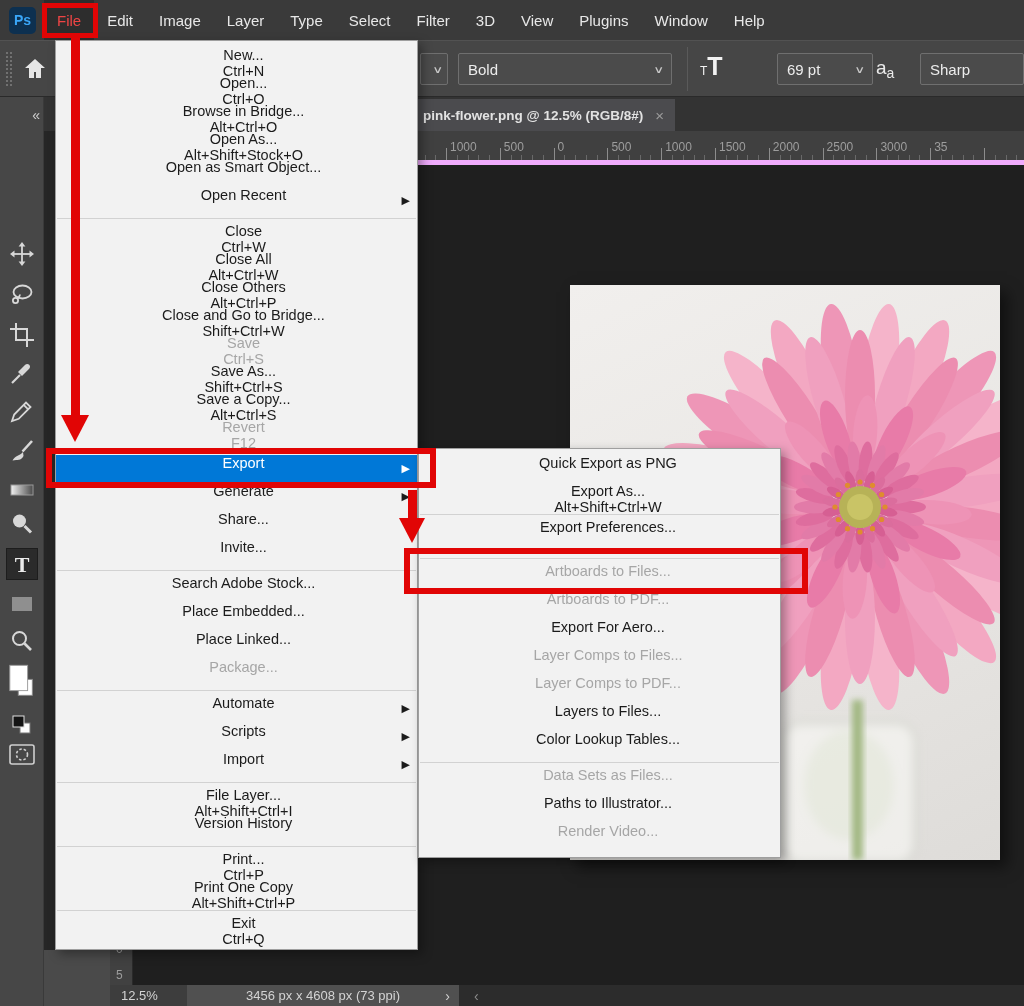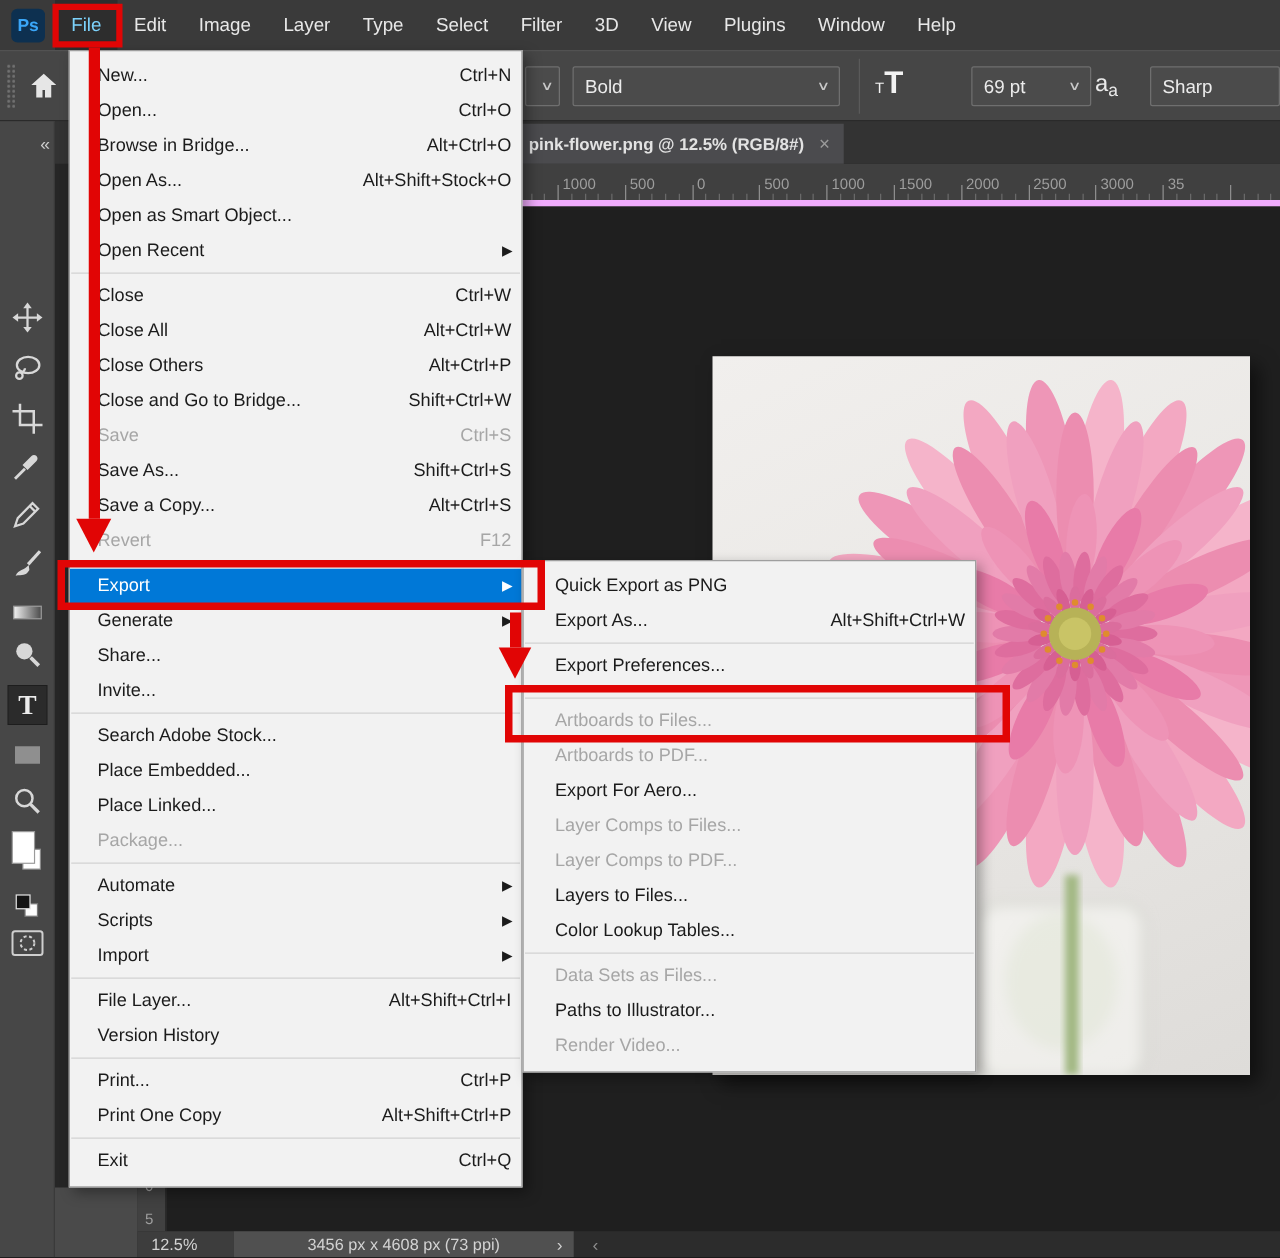--- a/index.html
+++ b/index.html
@@ -4,21 +4,21 @@
 <style>
   html,body{margin:0;padding:0;background:#111;}
   .screen{position:relative;width:1024px;height:1006px;background:#262626;overflow:hidden;
           font-family:"Liberation Sans",sans-serif;-webkit-font-smoothing:antialiased;}
   
   .menubar{position:absolute;top:0;left:0;width:1024px;height:40px;background:#3a3a3a;display:flex;align-items:center;z-index:8;}
   .pslogo{width:27px;height:27px;margin-left:9px;border-radius:5px;background:#0d3050;color:#3aa6f8;
           font-size:14px;font-weight:bold;display:flex;align-items:center;justify-content:center;}
   .mbitems{display:flex;height:100%;margin-left:8px;}
   .mbitem{padding:0 13px;display:flex;align-items:center;color:#e8e8e8;font-size:15px;cursor:default;}
-  .mbitem:first-child{background:#2d2d2d;color:#7dd3fc;}
+  .mbitem:first-child{background:#2d2d2d;color:#ef4444;}
   
   .optionsbar{position:absolute;top:40px;left:0;width:1024px;height:57px;background:#464646;
               border-top:1px solid #525252;border-bottom:1px solid #2a2a2a;box-sizing:border-box;z-index:2;}
   .grip{position:absolute;left:5px;top:10px;width:7px;height:36px;
         background-image:radial-gradient(#717171 1px,transparent 1.3px);background-size:4px 4px;}
   .homeicon{position:absolute;left:23px;top:17px;}
   .obfield{position:absolute;top:12px;height:32px;background:#4b4b4b;border:1px solid #6f6f6f;border-radius:2px;
            color:#ececec;font-size:15px;display:flex;align-items:center;padding:0 9px;box-sizing:border-box;}
   .obfield .chev{margin-left:auto;color:#c9c9c9;font-size:10px;transform:scaleX(1.5);}
   #f-family{left:420px;width:28px;padding:0 6px;}
@@ -64,21 +64,21 @@
              font-size:13px;color:#d3d3d3;}
   .sb1{width:77px;background:#3d3d3d;display:flex;align-items:center;padding-left:11px;box-sizing:border-box;}
   .sb2{width:272px;background:#505050;display:flex;align-items:center;justify-content:center;position:relative;}
   .sb2 .expand{position:absolute;right:9px;color:#d0d0d0;font-size:14px;}
   .sb3{flex:1;background:#2c2c2c;display:flex;align-items:center;color:#8d8d8d;padding-left:15px;font-size:14px;}
   
   .menu{position:absolute;background:#f2f2f2;border:1px solid #9f9f9f;box-sizing:border-box;padding:6px 0;
         box-shadow:4px 4px 10px rgba(0,0,0,.35);font-size:14.5px;color:#1b1b1b;}
   .filemenu{left:55px;top:40px;width:363px;z-index:10;}
   .exportmenu{left:418px;top:448px;width:363px;z-index:11;}
-  .mitem{height:28px;display:flex;align-items:center;padding:0 8px 0 22px;position:relative;cursor:default;}
+  .mitem{height:28px;display:flex;align-items:center;padding:0 8px 0 22px;position:relative;cursor:default;flex-direction:column;}
   .exportmenu .mitem{padding-left:25px;}
   .mitem .ml{flex:1;white-space:nowrap;}
   .mitem .ms{white-space:nowrap;}
   .mitem .ma{position:absolute;right:7px;top:7px;font-size:11px;color:#1b1b1b;}
   .mitem.dis{color:#a6a6a6;}
   .mitem.sel{background:#0078d7;color:#fff;}
   .mitem.sel .ma{color:#fff;}
   .msep{height:8px;position:relative;}
   .msep::after{content:"";position:absolute;left:1px;right:1px;top:3px;height:1px;background:#d2d2d2;}
   

